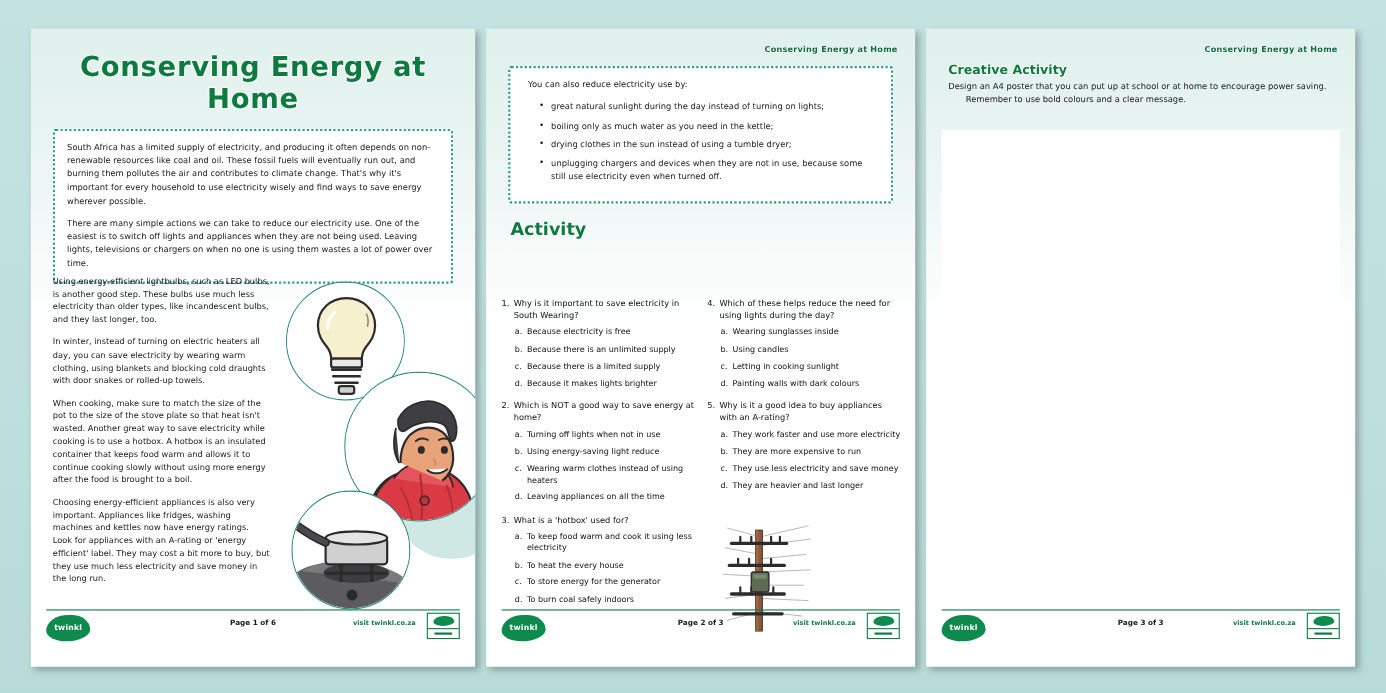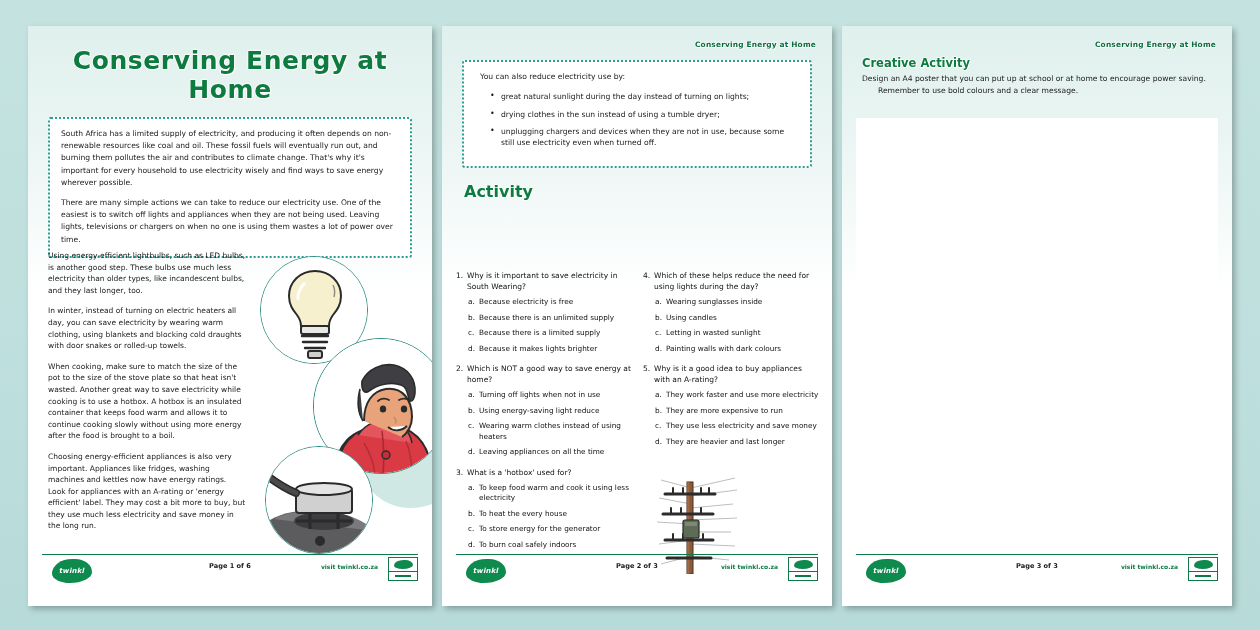--- a/index.html
+++ b/index.html
@@ -122,25 +122,25 @@
     background: #ffffff;
   }
 
   
   .footer {
     position: absolute; left: 14px; right: 14px; bottom: 22px; height: 30px;
     border-top: 1.6px solid #0c7a46;
   }
   .footer-row { position: relative; height: 30px; }
   .twinkl-logo {
-    position: absolute; left: 10px; top: 4px; width: 40px; height: 24px;
+    position: absolute; left: 0; top: 4px; width: 40px; height: 24px;
     background: #0f8a4f;
     border-radius: 50% 42% 55% 45% / 60% 55% 45% 40%;
     display: flex; align-items: center; justify-content: center;
-    color: #ffffff; font-size: 7px; font-weight: bold; font-style: italic;
+    color: #ffffff; font-size: 7px; font-weight: bold; 
     letter-spacing: .2px;
   }
   .page-num {
     position: absolute; left: 50%; transform: translateX(-50%); top: 7px;
     font-size: 6.6px; font-weight: bold; color: #1a1a1a;
   }
   .visit-url {
     position: absolute; right: 40px; top: 8px;
     font-size: 6px; font-weight: bold; color: #0c7a46;
   }
@@ -265,20 +265,21 @@
 
   <div class="page" id="page2">
     <div class="page-inner">
 
       <div class="corner-title">Conserving Energy at Home</div>
 
       <div class="dotted-box" style="margin-top:34px;padding-left:16px;">
         <p class="body-txt">You can also reduce electricity use by:</p>
         <ul class="bul">
           <li>great natural sunlight during the day instead of turning on lights;</li>
+          <li>boiling only as much water as you need in the kettle;</li>
           <li>drying clothes in the sun instead of using a tumble dryer;</li>
           <li>unplugging chargers and devices when they are not in use, because some still use electricity even when turned off.</li>
         </ul>
       </div>
 
       <div class="sec-head" id="activity-head">Activity</div>
 
       <div class="q-cols">
 
         <div class="q-col">
@@ -370,21 +371,21 @@
               <div class="opt">
                 <div class="opt-letter">a.</div>
                 <div class="opt-text">Wearing sunglasses inside</div>
               </div>
               <div class="opt">
                 <div class="opt-letter">b.</div>
                 <div class="opt-text">Using candles</div>
               </div>
               <div class="opt">
                 <div class="opt-letter">c.</div>
-                <div class="opt-text">Letting in wasted sunlight</div>
+                <div class="opt-text">Letting in cooking sunlight</div>
               </div>
               <div class="opt">
                 <div class="opt-letter">d.</div>
                 <div class="opt-text">Painting walls with dark colours</div>
               </div>
             </div>
           </div>
 
           <div>
             <div class="q-item">

